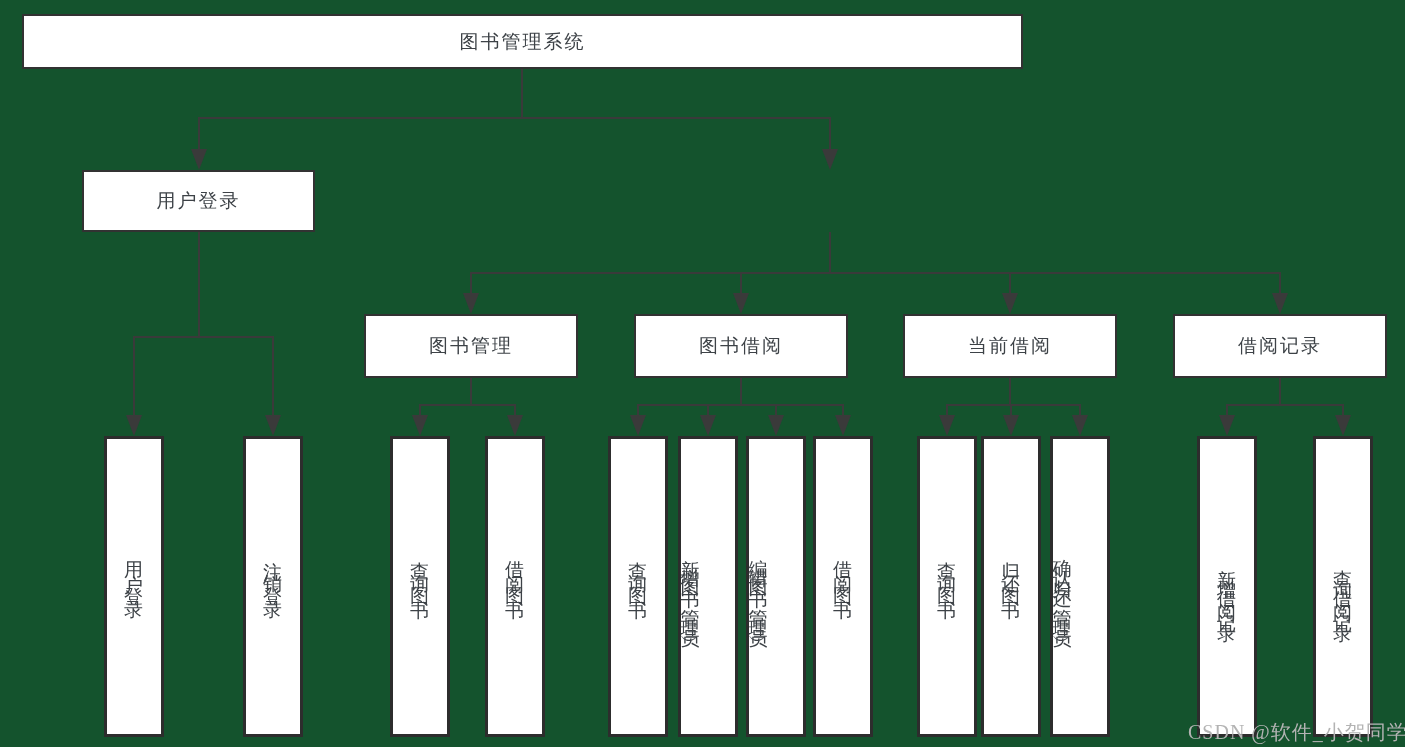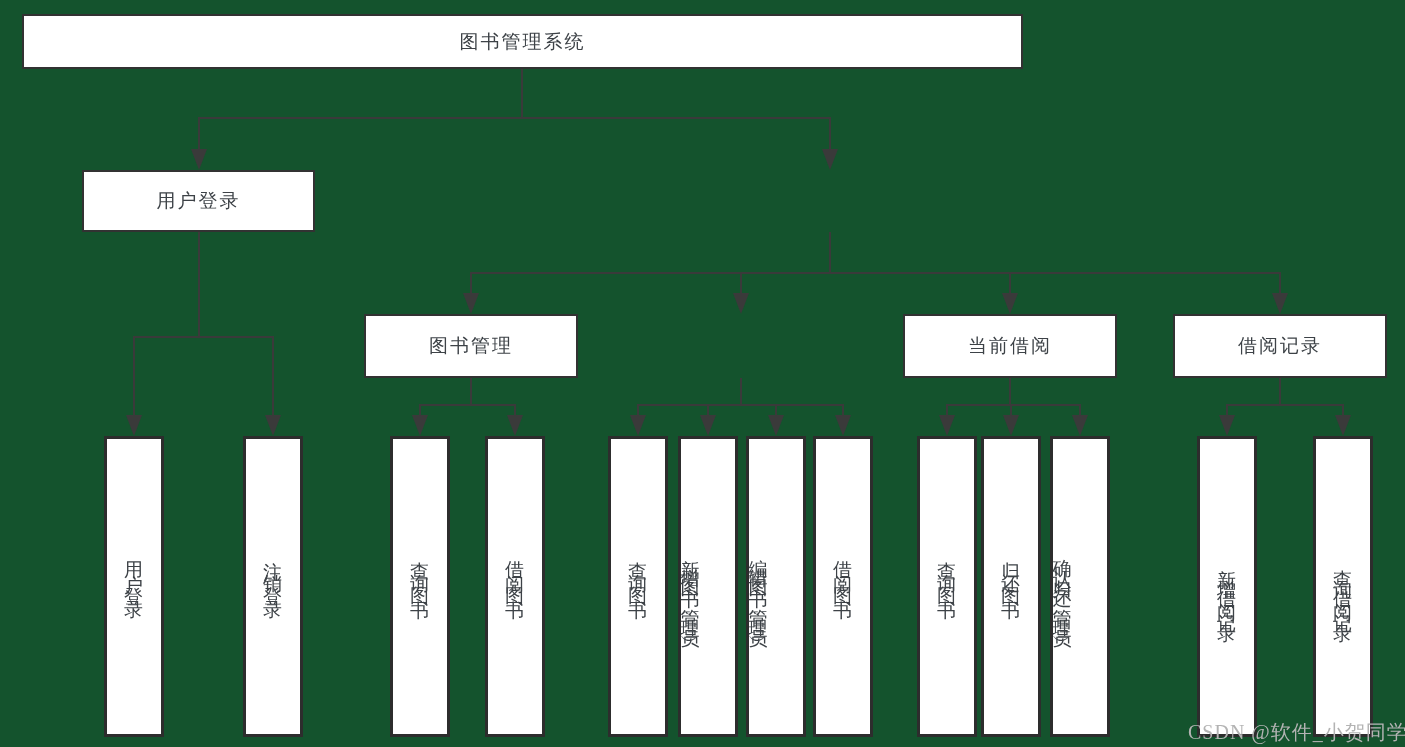--- a/index.html
+++ b/index.html
@@ -71,20 +71,23 @@
   <div class="cl" style="left:829px;top:232px;width:2px;height:41px"></div>
   <div class="cl" style="left:470px;top:272px;width:811px;height:2px"></div>
   <div class="drop" style="left:463px;top:273px;height:41px"></div>
   <div class="drop" style="left:733px;top:273px;height:41px"></div>
   <div class="drop" style="left:1002px;top:273px;height:41px"></div>
   <div class="drop" style="left:1272px;top:273px;height:41px"></div>
 
   <div class="hbox" style="left:364px;top:314px;width:214px;height:64px">
     <span>图书管理</span>
   </div>
+  <div class="hbox" style="left:634px;top:314px;width:214px;height:64px">
+    <span>图书借阅</span>
+  </div>
   <div class="hbox" style="left:1173px;top:314px;width:214px;height:64px">
     <span>借阅记录</span>
   </div>
   <div class="hbox" style="left:903px;top:314px;width:214px;height:64px">
     <span>当前借阅</span>
   </div>
 
   <div class="cl" style="left:470px;top:378px;width:2px;height:27px"></div>
   <div class="cl" style="left:419px;top:404px;width:97px;height:2px"></div>
   <div class="drop" style="left:412px;top:405px;height:31px"></div>

